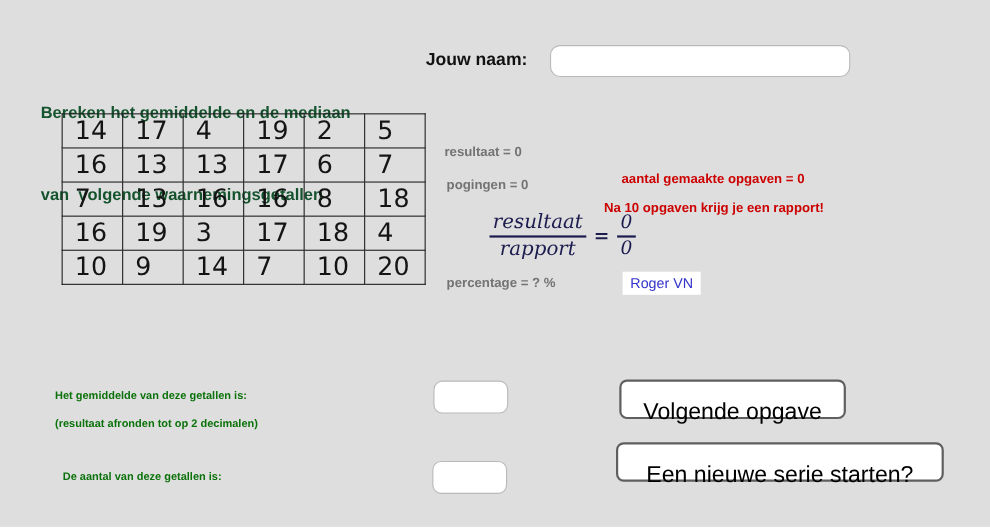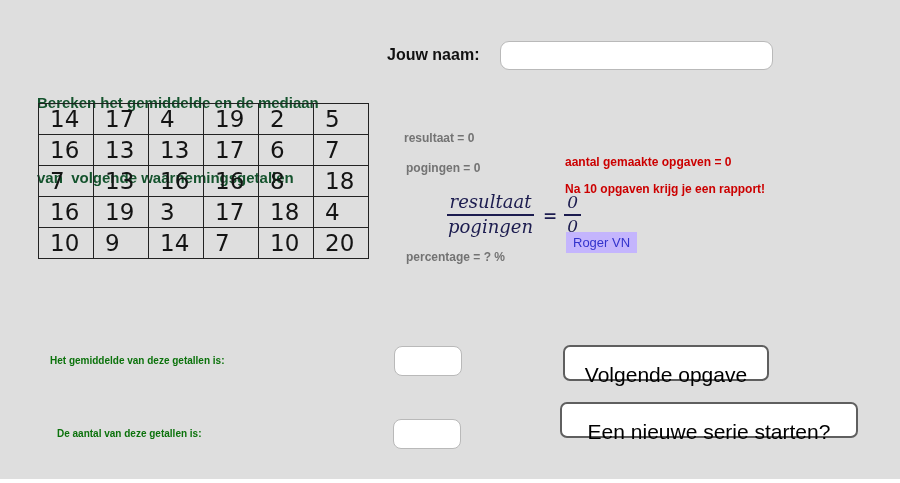--- a/index.html
+++ b/index.html
@@ -48,21 +48,21 @@
     border: 1px solid #b9b9b9;
     border-radius: 9px;
     font-size: 15px;
     padding: 0 8px;
     outline: none;
   }
 
   
   .numbers-table {
     position: absolute;
-    left: 38px; top: 103px;
+    left: 56px; top: 103px;
     border-collapse: collapse;
     border-radius: 21px;
   }
   .numbers-table td {
     width: 55px; height: 31px;
     border: 1px solid #222;
     font-family: "DejaVu Sans", sans-serif;
     font-size: 23px;
     color: #141414;
     text-align: left;
@@ -116,27 +116,27 @@
 
   
   .notice {
     position: absolute;
     color: #cc0000;
     font-weight: bold;
     font-size: 12px;
     white-space: nowrap;
   }
   .notice-1 { left: 549px; top: 155px; margin-left: 16px; }
-  .notice-2 { left: 549px; top: 182px; margin-left: 16px; }
+  .notice-2 { left: 549px; top: 182px; }
 
   
   .author-badge {
     position: absolute;
-    left: 566px; top: 232px;
-    background: #c4b5fd;
+    left: 566px; top: 247px;
+    background: #ffffff;
     color: #3333cc;
     font-size: 13px;
     padding: 4px 7px;
     line-height: 1;
   }
 
   
   .question {
     position: absolute;
     color: #0b720b;
@@ -235,38 +235,39 @@
     </tr>
   </tbody>
     </table>
 
   <div class="status-text st-resultaat">resultaat = 0</div>
   <div class="status-text st-pogingen">pogingen = 0</div>
 
   <div class="math-expr">
     <span class="frac">
       <span class="num">resultaat</span>
-      <span class="den">pogingen</span>
+      <span class="den">rapport</span>
     </span>
     <span class="eq">=</span>
     <span class="frac vals">
       <span class="num">0</span>
       <span class="den">0</span>
     </span>
   </div>
 
   <div class="status-text st-percentage">percentage = ? %</div>
 
   <div class="notice notice-1">aantal gemaakte opgaven = 0</div>
   <div class="notice notice-2">Na 10 opgaven krijg je een rapport!</div>
 
   <div class="author-badge">Roger VN</div>
 
   <div class="question q-mean">
     <div>Het gemiddelde van deze getallen is:</div>
+    <div>(resultaat afronden tot op 2 decimalen)</div>
   </div>
   <input class="answer-input ans-mean" type="text" value="" style="">
 
   <div class="question q-median">De aantal van deze getallen is:</div>
   <input class="answer-input ans-median" type="text" value="" style="">
 
   <button class="action-button btn-next">Volgende opgave</button>
   <button class="action-button btn-new">Een nieuwe serie starten?</button>
 
   <div class="bottom-strip"></div>

